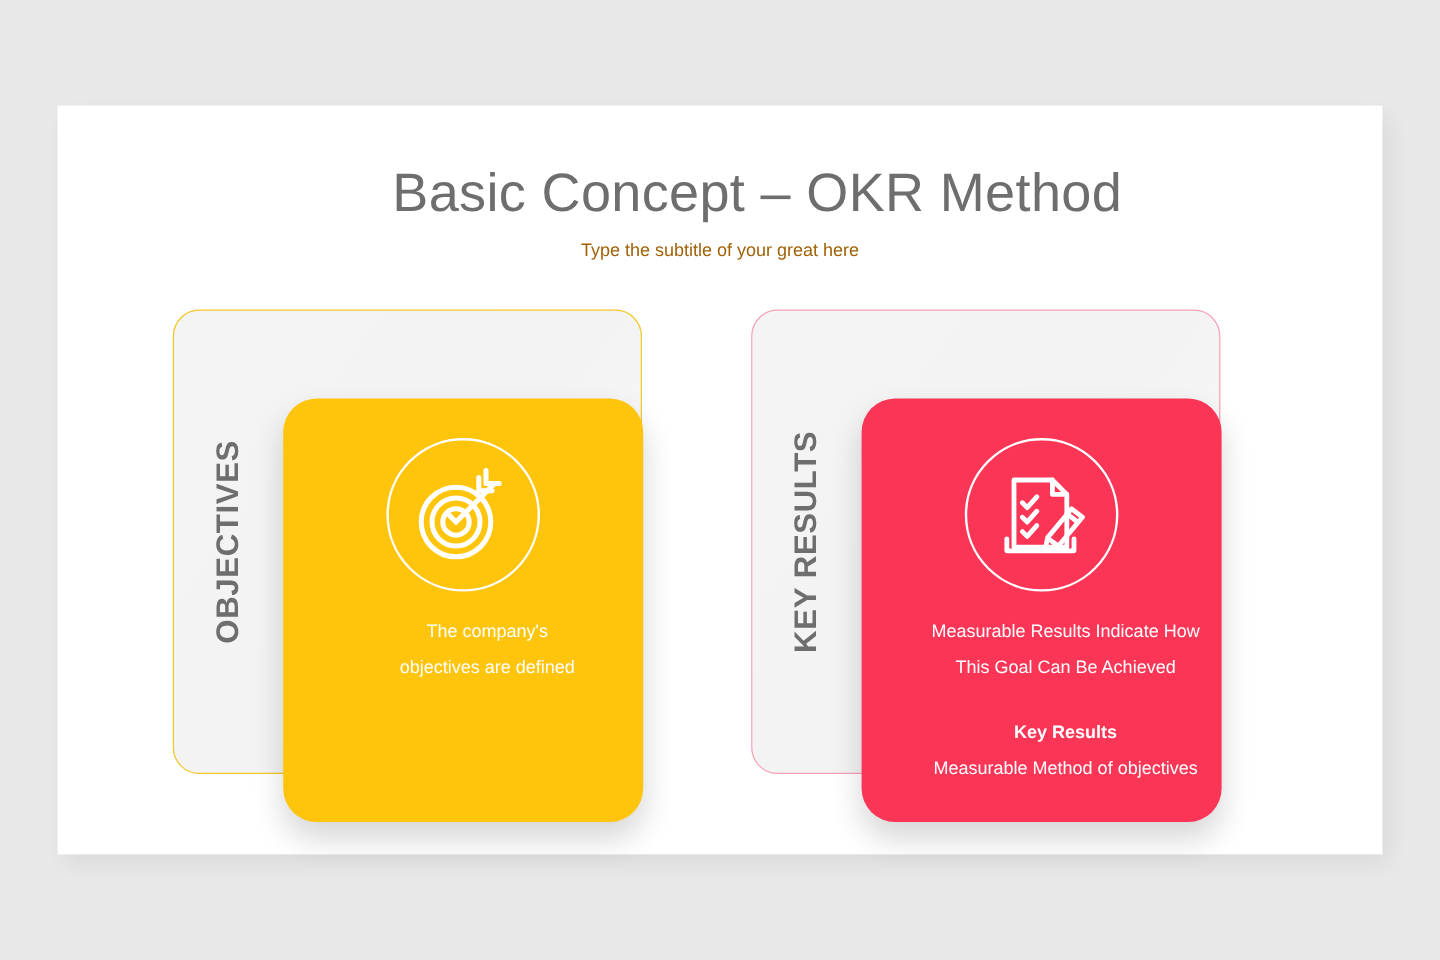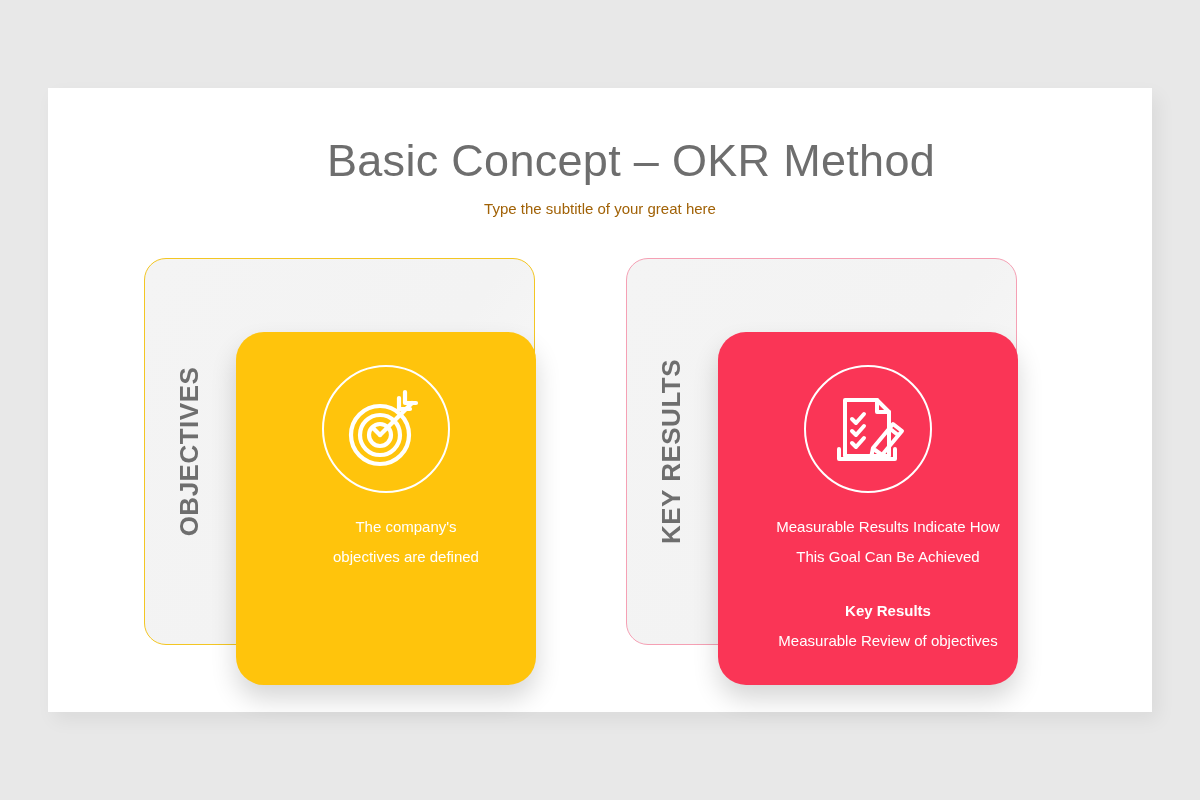--- a/index.html
+++ b/index.html
@@ -218,19 +218,19 @@
             <path d="M50 64 L57 69"></path>
           </g>
         </svg>
       </div>
 
       <div class="card-text">
         <div class="line">Measurable Results Indicate How</div>
         <div class="line">This Goal Can Be Achieved</div>
         <div class="block-gap"></div>
         <div class="line bold">Key Results</div>
-        <div class="line">Measurable Review of objectives</div>
+        <div class="line">Measurable Method of objectives</div>
       </div>
 
     </div>
   </div>
 
 </div>
 
 </body></html>

